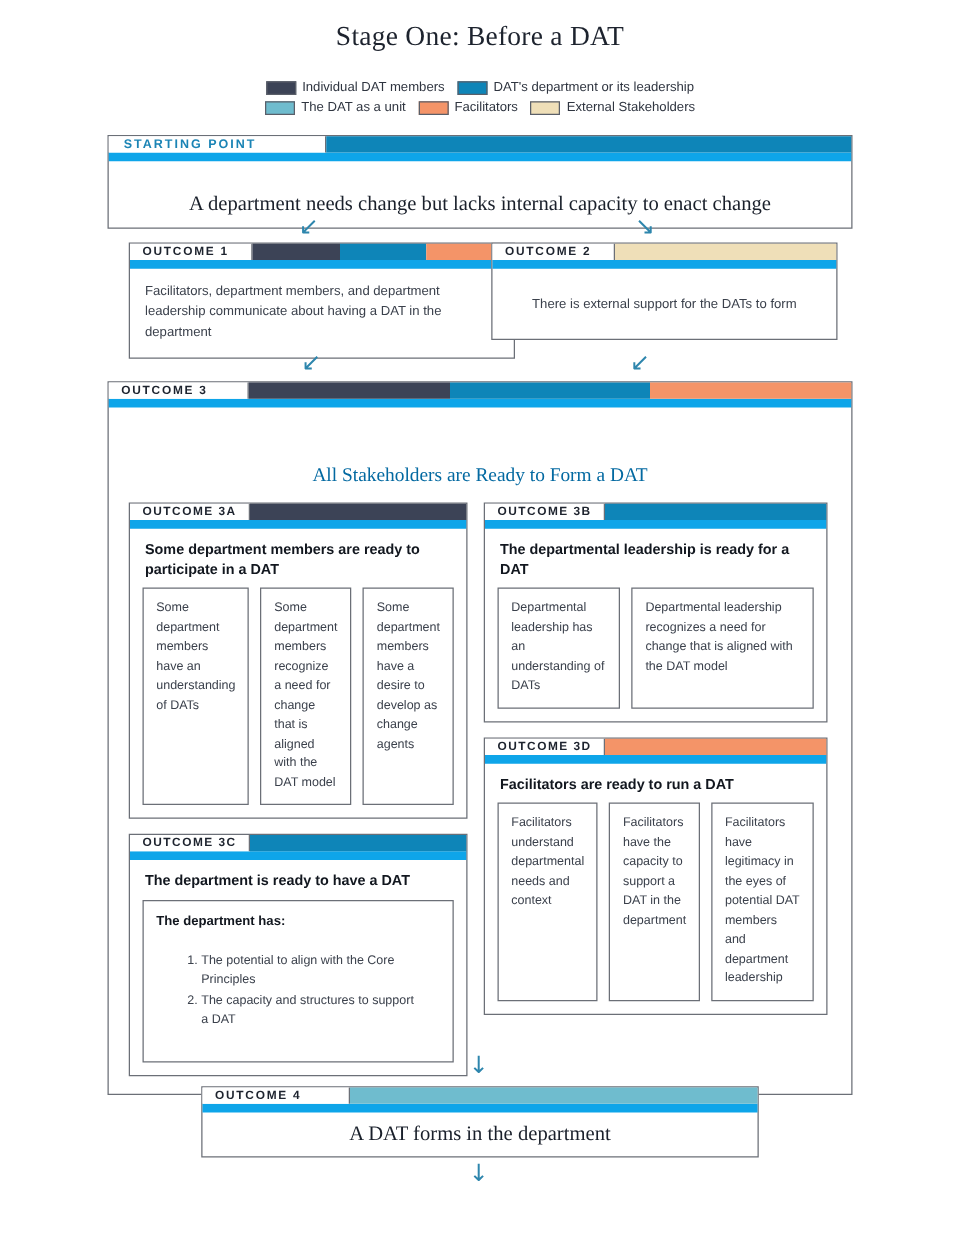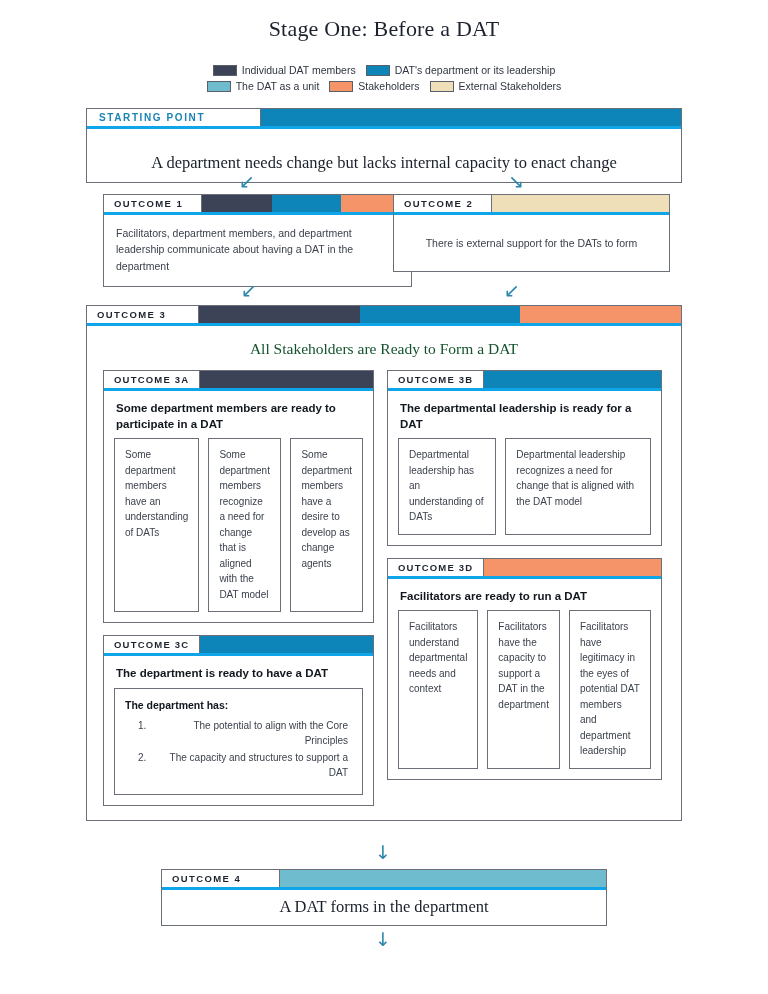--- a/index.html
+++ b/index.html
@@ -33,21 +33,21 @@
   }
   .legend-label{font-size:10.5px;color:#2f3540;white-space:nowrap;}
 
   
   .outer{
     border:1px solid #6b6f77;
     background:#fff;
     box-sizing:border-box;
   }
   .hdr{
-    display:flex;height:20px;border-bottom:3px solid #0ea5e9;box-sizing:border-box;
+    display:flex;height:20px;border-bottom:7px solid #0ea5e9;box-sizing:border-box;
   }
   .hdr-label{
     display:flex;align-items:center;
     padding:0 10px;
     font-size:9.5px;font-weight:bold;letter-spacing:1.4px;
     color:#1d232e;background:#fff;
     border-right:1px solid #6b6f77;
     box-sizing:border-box;
     white-space:nowrap;
   }
@@ -77,42 +77,43 @@
   .o2{position:absolute;left:393px;top:194px;width:277px;}
   .o1 .hdr-label,.o2 .hdr-label{min-width:98px;}
   .o-body{font-size:10.5px;line-height:1.55;color:#3b414c;padding:10px 12px 12px;}
   .o2-body{font-size:10.5px;color:#3b414c;padding:22px 12px;text-align:center;}
 
   
   .o3{position:absolute;left:86px;top:305px;width:596px;}
   .o3 .hdr-label{min-width:112px;}
   .o3-title{
     font-family:"Liberation Serif", serif;
-    font-size:15.5px;color:#14532d;text-align:center;
+    font-size:15.5px;color:#0369a1;text-align:center;
     padding:14px 0 12px;
+    margin-top:32px;
   }
   .o3-cols{display:flex;gap:13px;padding:0 16px 14px;}
   .col{display:flex;flex-direction:column;gap:12px;}
   .col-left{width:271px;}
   .col-right{width:275px;border-radius:20px;}
 
   .sub .hdr-label{min-width:92px;letter-spacing:1.2px;}
   .sub-title{
     font-size:11.5px;font-weight:bold;color:#12171f;
     line-height:1.35;padding:10px 12px 6px;
   }
   .items{padding:0 10px 10px;display:flex;flex-direction:row;gap:9px;}
   .item{
     border:1px solid #6b6f77;
     font-size:10px;line-height:1.55;color:#3b414c;
     padding:8px 10px 9px;
     background:#fff;
   }
   .item-strong{font-weight:bold;color:#12171f;font-size:10.5px;display:block;margin-bottom:5px;}
-  .olist{margin:4px;padding-left:20px;text-align:right;}
+  .olist{margin:16px;padding-left:20px;}
   .olist li{margin-bottom:1px;line-height:1.55;}
 
   
   .o4{position:absolute;left:161px;top:869px;width:446px;}
   .o4 .hdr-label{min-width:118px;}
   .o4-body{
     font-family:"Liberation Serif", serif;
     font-size:16.5px;color:#1a202b;text-align:center;padding:7px 0 8px;
   }
 </style>
@@ -134,21 +135,21 @@
         <span class="legend-label">DAT's department or its leadership</span>
       </div>
     </div>
     <div class="legend-row">
       <div class="legend-item">
         <span class="swatch" id="lsw-2" style="background: rgb(111, 188, 206);"></span>
         <span class="legend-label">The DAT as a unit</span>
       </div>
       <div class="legend-item">
         <span class="swatch" id="lsw-3" style="background: rgb(244, 148, 104);"></span>
-        <span class="legend-label">Stakeholders</span>
+        <span class="legend-label">Facilitators</span>
       </div>
       <div class="legend-item">
         <span class="swatch" id="lsw-4" style="background: rgb(239, 223, 184);"></span>
         <span class="legend-label">External Stakeholders</span>
       </div>
     </div>
   </div>
 
   <div class="outer sp">
     <div class="hdr">

